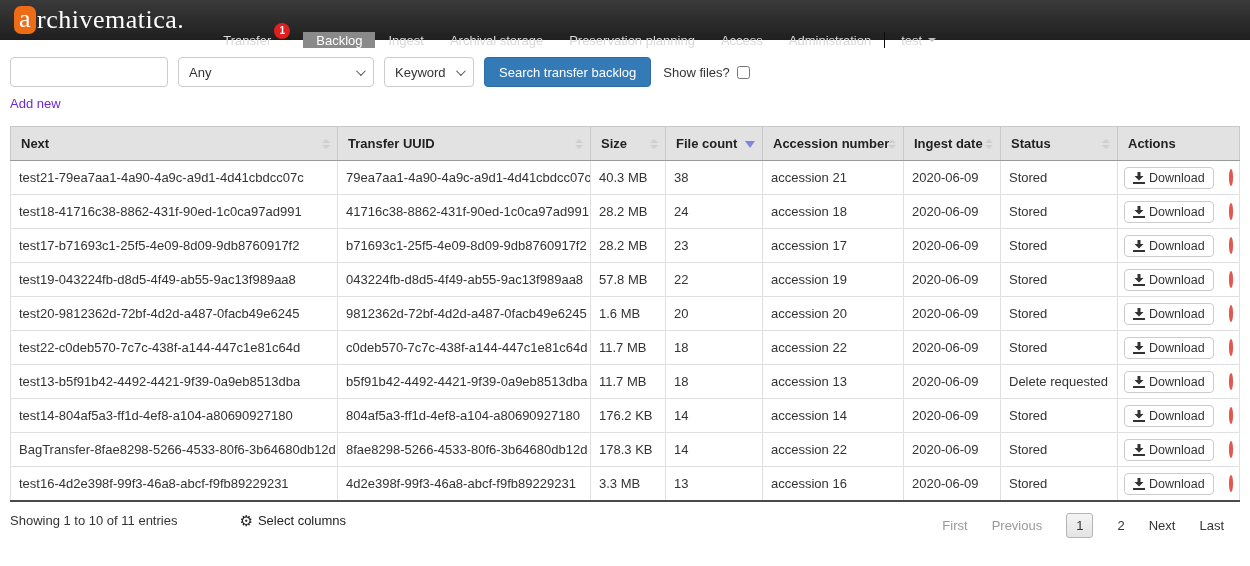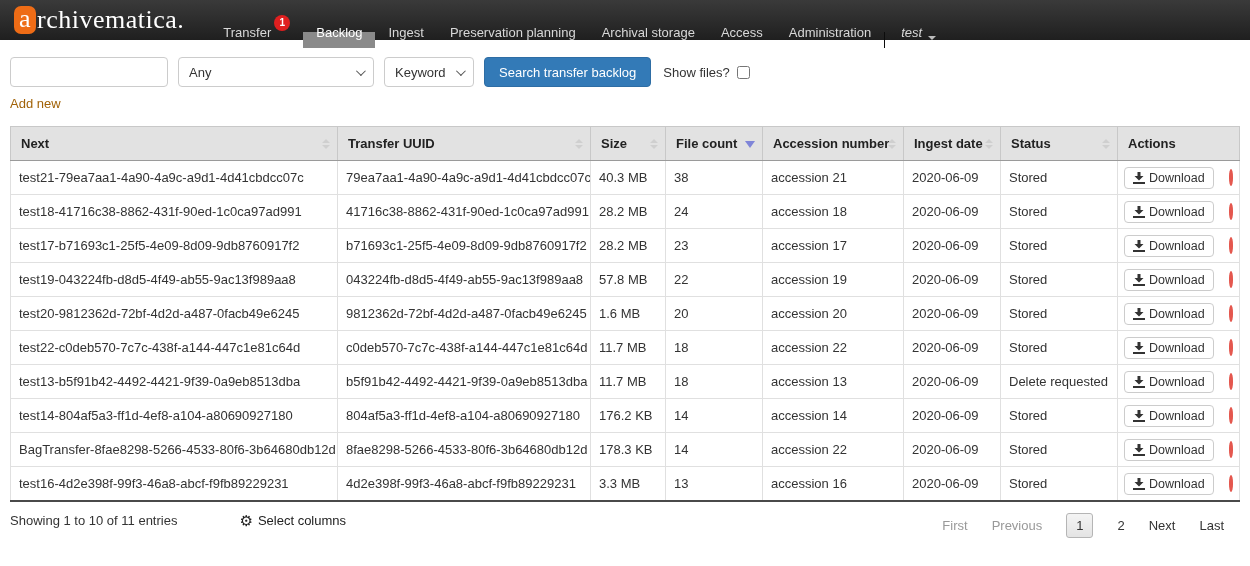--- a/index.html
+++ b/index.html
@@ -16,30 +16,30 @@
   }
   .logo {
     display:flex; align-items:center; margin:0 26px 0 14px; cursor:pointer;
     font-family:"Liberation Serif", serif; font-size:26px; color:#fff; letter-spacing:.5px;
   }
   .logo-a {
     display:inline-block; background:#ee6c16; color:#fff; border-radius:7px;
     padding:0 5px 2px 5px; margin-right:1px; line-height:26px;
   }
   .nav-item {
-    display:flex; align-items:flex-end; padding:8px 13px; font-size:13px;
+    display:flex; align-items:center; padding:8px 13px; font-size:13px;
     color:#d8d8d8; text-decoration:none; cursor:pointer; white-space:nowrap;margin-top:32px;
   }
   .nav-item.active { background:#8a8a8a; color:#fff; }
   .nav-badge {
     display:inline-block; min-width:16px; height:16px; line-height:16px;
     background:#e01f1f; color:#fff; font-size:10px; font-weight:bold;
     border-radius:50%; text-align:center; transform:translateY(-9px); margin-left:3px;
   }
-  .nav-item.user { border-left:1px solid #0c0c0c; padding-left:16px;font-style:italic; }
+  .nav-item.user { border-left:1px solid #0c0c0c; padding-left:16px; }
   .caret-down {
     width:0; height:0; border-left:4px solid transparent; border-right:4px solid transparent;
     border-top:4px solid #bbb; margin-left:6px;
   }
 
   
   .search-bar { display:flex; align-items:center; margin:17px 0 0 10px; gap:10px; }
   .text-input {
     width:158px; height:30px; border:1px solid #ccc; border-radius:4px; padding:0 8px;
     font-size:13px; font-family:inherit; color:#333;
@@ -54,21 +54,21 @@
     transform:rotate(45deg) translateY(-2px); margin-left:8px;
   }
   .sel-wide { width:196px; }
   .sel-narrow { width:90px; }
   .btn-primary {
     height:30px; background:#337ab7; border:1px solid #2e6da4; border-radius:4px;
     color:#fff; font-size:13px; padding:0 14px; cursor:pointer; font-family:inherit;
   }
   .show-files { display:flex; align-items:center; gap:7px; font-size:13px; color:#333; margin-left:2px; }
   .show-files input { width:13px; height:13px; margin:0; cursor:pointer; }
-  .add-new { display:inline-block; margin:9px 0 0 10px; font-size:13px; color:#a16207; text-decoration:none; cursor:pointer; }
+  .add-new { display:inline-block; margin:9px 0 0 10px; font-size:13px; color:#6d28d9; text-decoration:none; cursor:pointer; }
 
   
   table.backlog {
     border-collapse:collapse; table-layout:fixed; width:1229px; margin:14px 10px 0 10px;
     font-size:13px;
   }
   col.c0{width:327px} col.c1{width:253px} col.c2{width:75px} col.c3{width:97px}
   col.c4{width:141px} col.c5{width:97px} col.c6{width:117px} col.c7{width:122px}
   thead th {
     background:#e2e2e2; text-align:left; font-weight:bold; color:#222;
@@ -135,24 +135,24 @@
     <span>Transfer</span>
     <span class="nav-badge">1</span>
   </a>
   <a class="nav-item active">
       <span>Backlog</span>
     </a>
   <a class="nav-item">
       <span>Ingest</span>
     </a>
   <a class="nav-item">
+      <span>Archival storage</span>
+    </a>
+  <a class="nav-item">
       <span>Preservation planning</span>
-    </a>
-  <a class="nav-item">
-      <span>Archival storage</span>
     </a>
   <a class="nav-item">
       <span>Access</span>
     </a>
   <a class="nav-item">
       <span>Administration</span>
     </a>
   <a class="nav-item user">
     <span>test</span>
     <span class="caret-down"></span>

